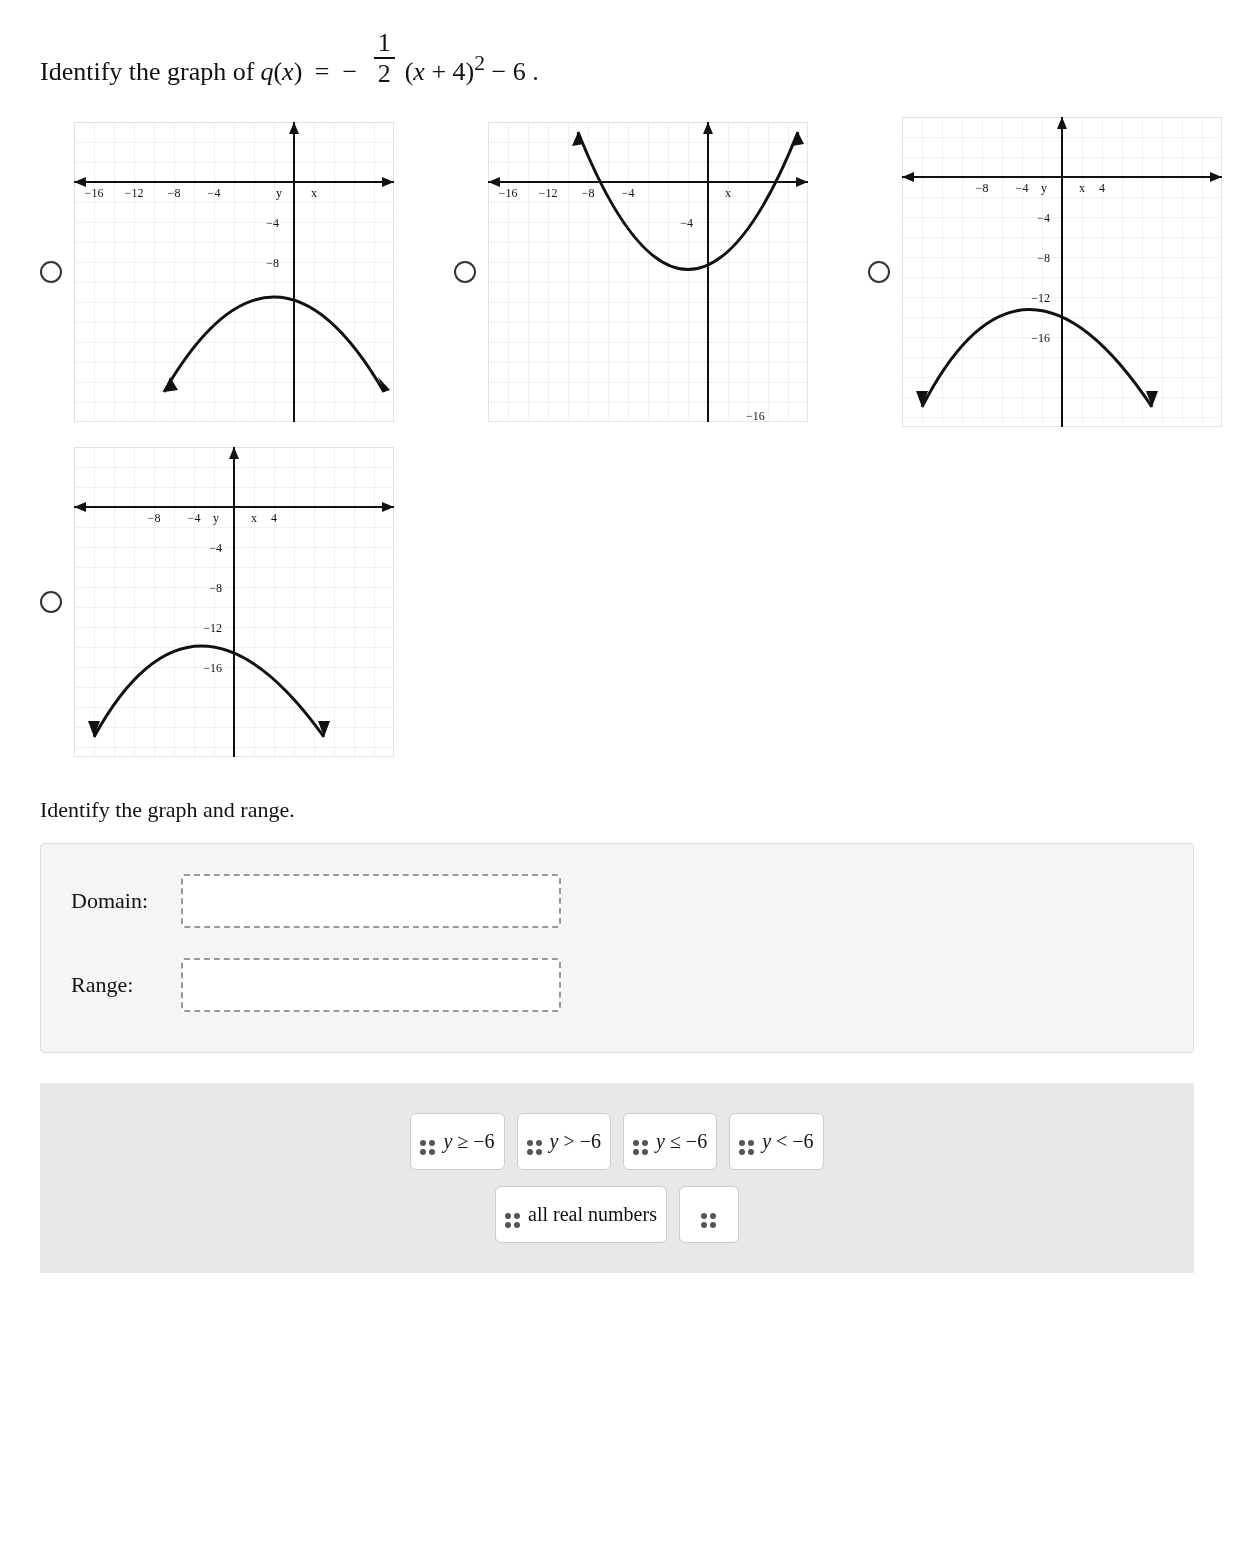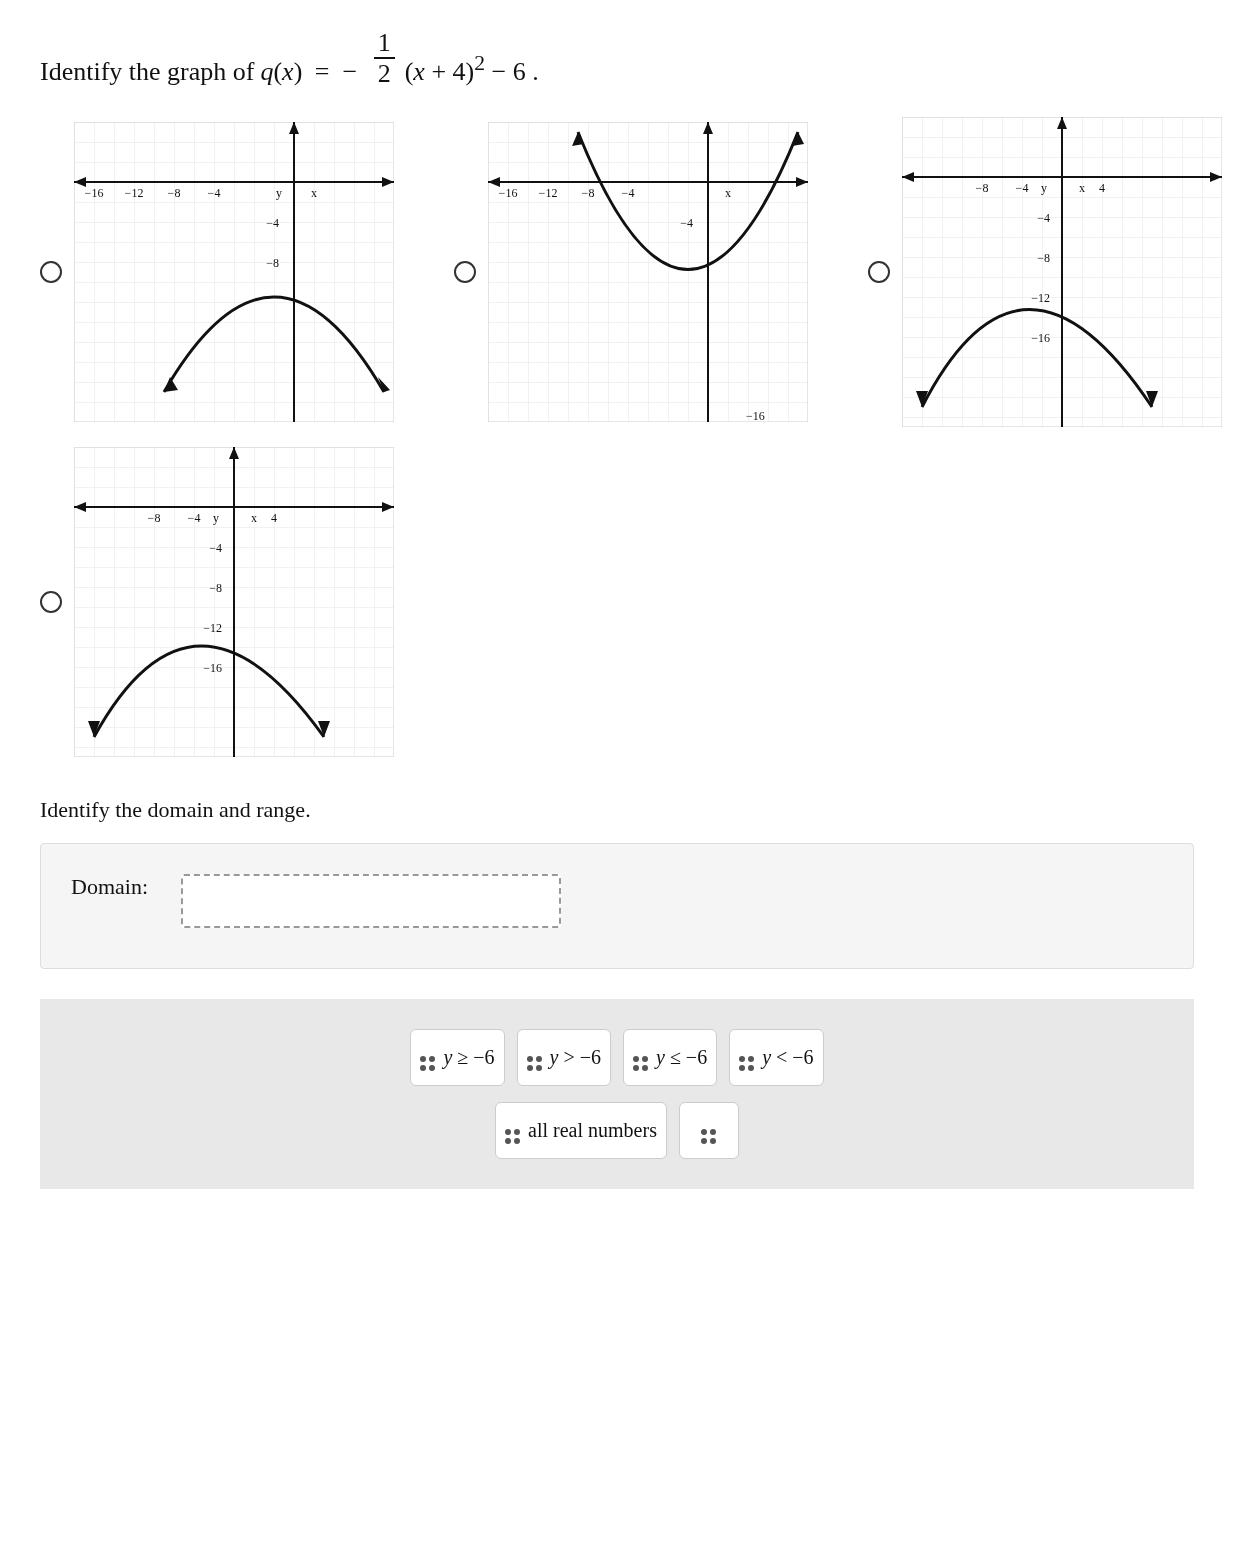--- a/index.html
+++ b/index.html
@@ -77,20 +77,21 @@
 
     .domain-range-box {
       background: #f5f5f5;
       border: 1px solid #ddd;
       border-radius: 4px;
       padding: 30px 30px 40px;
     }
 
     .dr-row {
       display: flex;
+      align-items: center;
       margin-bottom: 30px;
     }
     .dr-row:last-child { margin-bottom: 0; }
 
     .dr-label {
       font-size: 22px;
       width: 110px;
       flex-shrink: 0;
     }
 
@@ -302,27 +303,31 @@
         <path d="M 20,290 Q 120,108 250,290" fill="none" stroke="#111" stroke-width="3"></path>
         <polygon points="20,290 14,274 26,274" fill="#111"></polygon>
         <polygon points="250,290 244,274 256,274" fill="#111"></polygon>
       </svg>
     </div>
   </div>
 
 </div>
 
 <div class="domain-range-section">
-  <div class="domain-range-title">Identify the domain and range.</div>
+  <div class="domain-range-title">Identify the graph and range.</div>
 
   <div class="domain-range-box">
     <div class="dr-row">
       <div class="dr-label">Domain:</div>
       <div class="dr-input-box"></div>
     </div>
+    <div class="dr-row">
+      <div class="dr-label">Range:</div>
+      <div class="dr-input-box"></div>
+    </div>
   </div>
 </div>
 
 <div class="chips-section">
   <div class="chips-row">
 
     <div class="chip">
       <span>
         <span class="chip-dots">
           <span class="chip-dot"></span>

